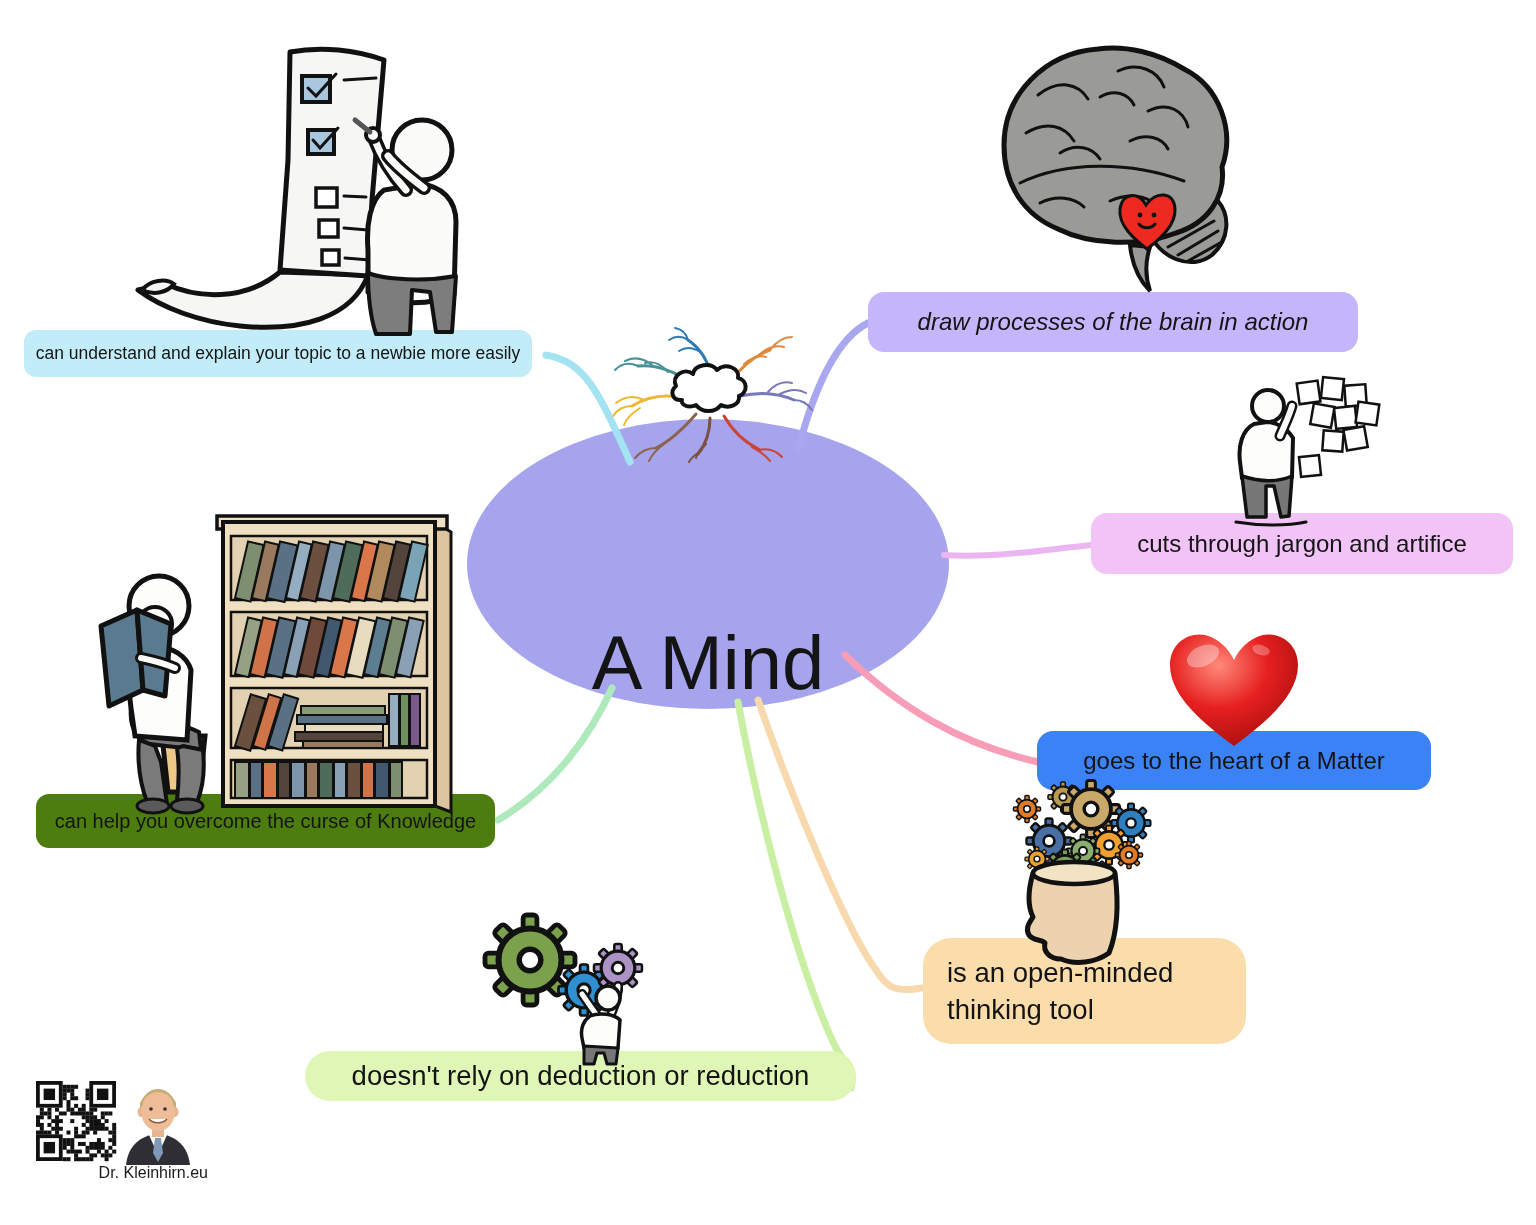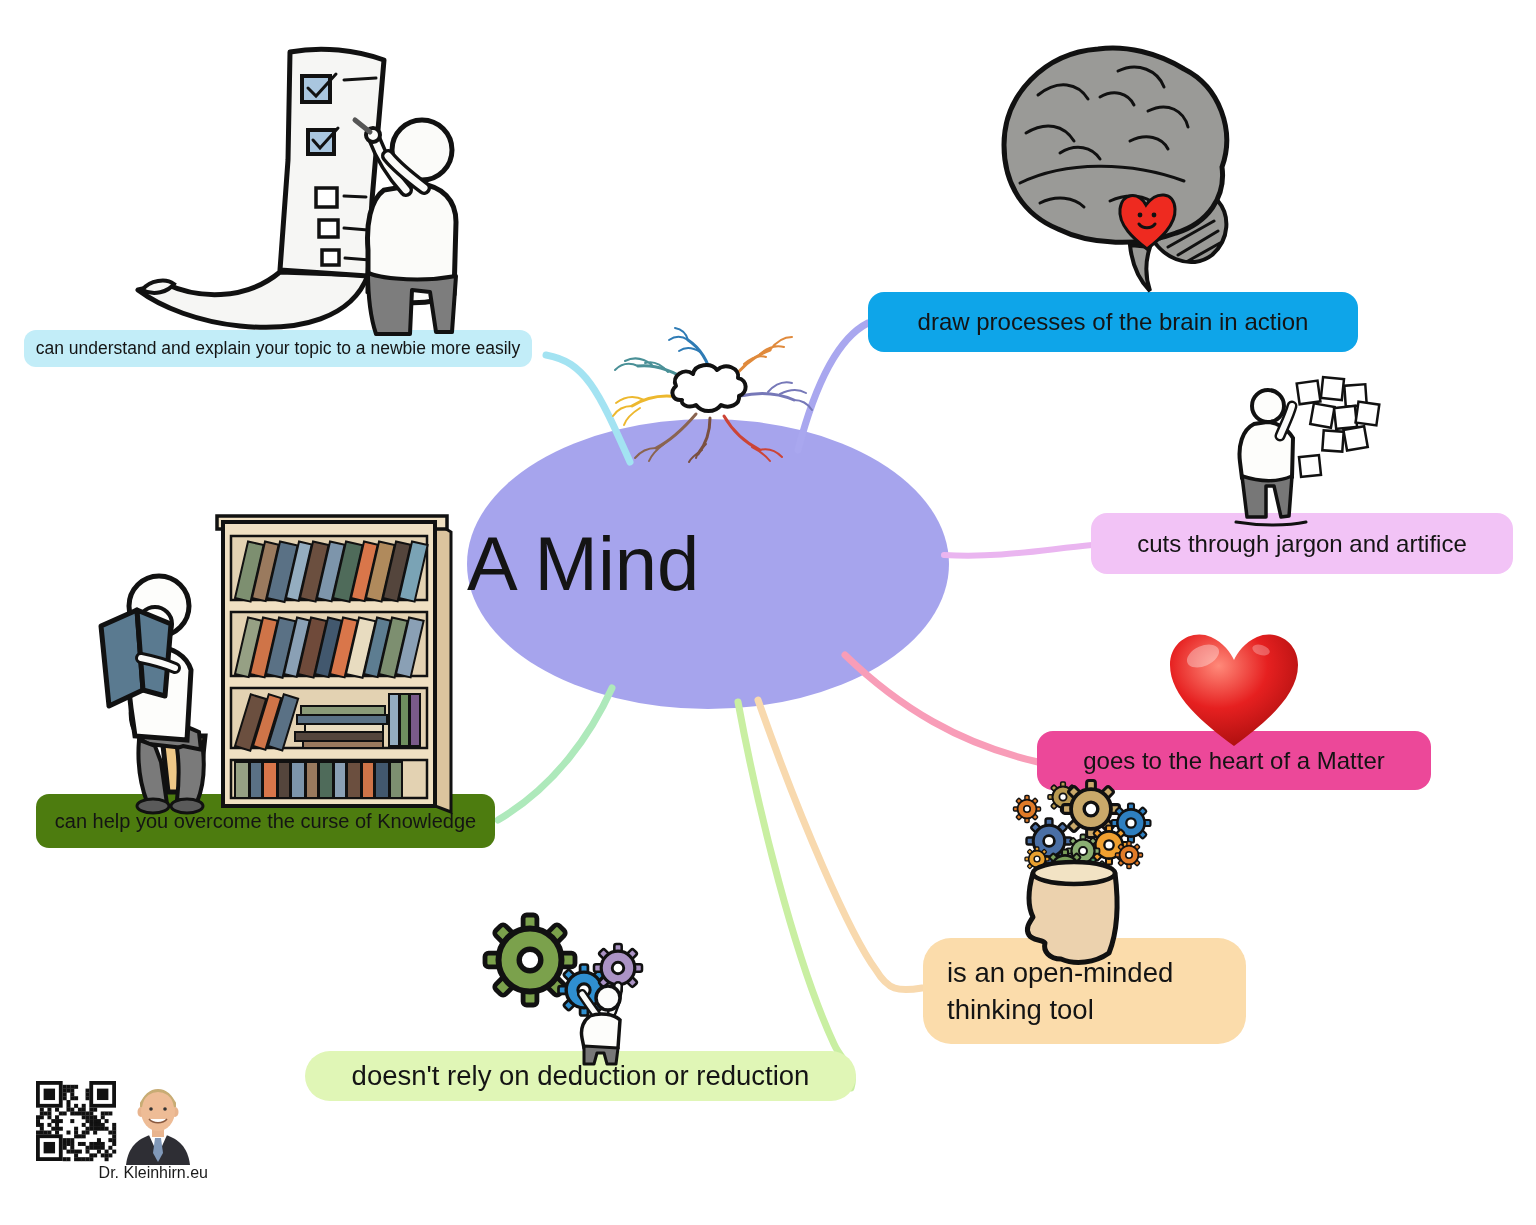--- a/index.html
+++ b/index.html
@@ -2,25 +2,25 @@
 <html><head>
 <meta charset="utf-8">
 <style>
   html,body{margin:0;padding:0;background:#fff;}
   .canvas{position:relative;width:1536px;height:1225px;background:#fff;overflow:hidden;
           font-family:"Liberation Sans",sans-serif;color:#151515;}
   svg{overflow:visible;display:block;}
   .connectors{position:absolute;left:0;top:0;z-index:2;}
   .connectors path{fill:none;stroke-width:7;stroke-linecap:round;}
   .center-ellipse{position:absolute;left:467px;top:419px;width:482px;height:290px;border-radius:50%;
-          z-index:1;display:flex;flex-direction:row;align-items:center;justify-content:flex-start;
+          z-index:1;display:flex;flex-direction:column;align-items:center;justify-content:flex-end;
           font-size:76px;line-height:92px;color:#141414;}
   .label{position:absolute;z-index:3;display:flex;align-items:center;justify-content:center;
           color:#141414;text-align:center;}
-  .label-newbie{left:24px;top:330px;width:508px;height:37px;font-size:17.5px;border-radius:12px;}
+  .label-newbie{left:24px;top:330px;width:508px;height:47px;font-size:17.5px;border-radius:12px;}
   .label-brain{left:868px;top:292px;width:490px;height:60px;font-size:24px;border-radius:16px;}
   .label-jargon{left:1091px;top:513px;width:422px;height:61px;font-size:24px;border-radius:16px;}
   .label-heart{left:1037px;top:731px;width:394px;height:59px;font-size:24px;border-radius:16px;}
   .label-open{left:923px;top:938px;width:323px;height:106px;font-size:27.5px;border-radius:28px;
           justify-content:flex-start;text-align:left;padding-left:24px;box-sizing:border-box;line-height:37px;}
   .label-deduction{left:305px;top:1051px;width:551px;height:50px;font-size:27.5px;border-radius:26px;}
   .label-knowledge{left:36px;top:794px;width:459px;height:54px;font-size:20px;border-radius:13px;}
   .illus{position:absolute;z-index:4;}
   .i-checklist{left:122px;top:40px;}
   .i-brain{left:980px;top:33px;}
@@ -53,23 +53,23 @@
     <path d="M 546 355 C 585 362, 598 390, 630 462" style="stroke: rgb(163, 227, 242);"></path>
     <path d="M 868 323 C 838 338, 815 385, 798 450" style="stroke: rgb(169, 167, 239);"></path>
     <path style="stroke-width: 6; stroke: rgb(234, 181, 240);" d="M 944 555 C 1000 558, 1040 550, 1092 545"></path>
     <path d="M 845 655 C 900 708, 960 744, 1038 762" style="stroke: rgb(248, 157, 184);"></path>
     <path d="M 758 700 C 800 820, 850 935, 876 970 C 888 990, 898 992, 922 988" style="stroke: rgb(248, 217, 174);"></path>
     <path d="M 738 702 C 758 810, 795 960, 834 1044 C 842 1062, 857 1068, 851 1088" style="stroke: rgb(201, 239, 162);"></path>
     <path d="M 612 688 C 592 732, 556 786, 498 820" style="stroke: rgb(174, 233, 187);"></path>
   </svg>
 
   <div class="label label-newbie" style="background-color: rgb(194, 237, 248);">can understand and explain your topic to a newbie more easily</div>
-  <div class="label label-brain" style="background-color: #0ea5e9;">draw processes of the brain in action</div>
+  <div class="label label-brain" style="background-color: #c4b5fd; font-style: italic;">draw processes of the brain in action</div>
   <div class="label label-jargon" style="background-color: rgb(242, 195, 246); text-align: right;">cuts through jargon and artifice</div>
-  <div class="label label-heart" style="background-color: #ec4899;">goes to the heart of a Matter</div>
+  <div class="label label-heart" style="background-color: #3b82f6;">goes to the heart of a Matter</div>
   <div class="label label-open" style="background-color: rgb(251, 220, 171);">is an open-minded thinking tool</div>
   <div class="label label-deduction" style="background-color: rgb(224, 246, 182);">doesn't rely on deduction or reduction</div>
   <div class="label label-knowledge" style="background-color: #4d7c0f;">can help you overcome the curse of Knowledge</div>
 
   <svg width="0" height="0" aria-hidden="true">
     <defs>
       <g id="gear">
         <g fill="currentColor" stroke="#111" stroke-width="1.6">
           <rect x="-2.3" y="-15" width="4.6" height="6" rx="1.2"></rect>
           <rect x="-2.3" y="-15" width="4.6" height="6" rx="1.2" transform="rotate(45)"></rect>

